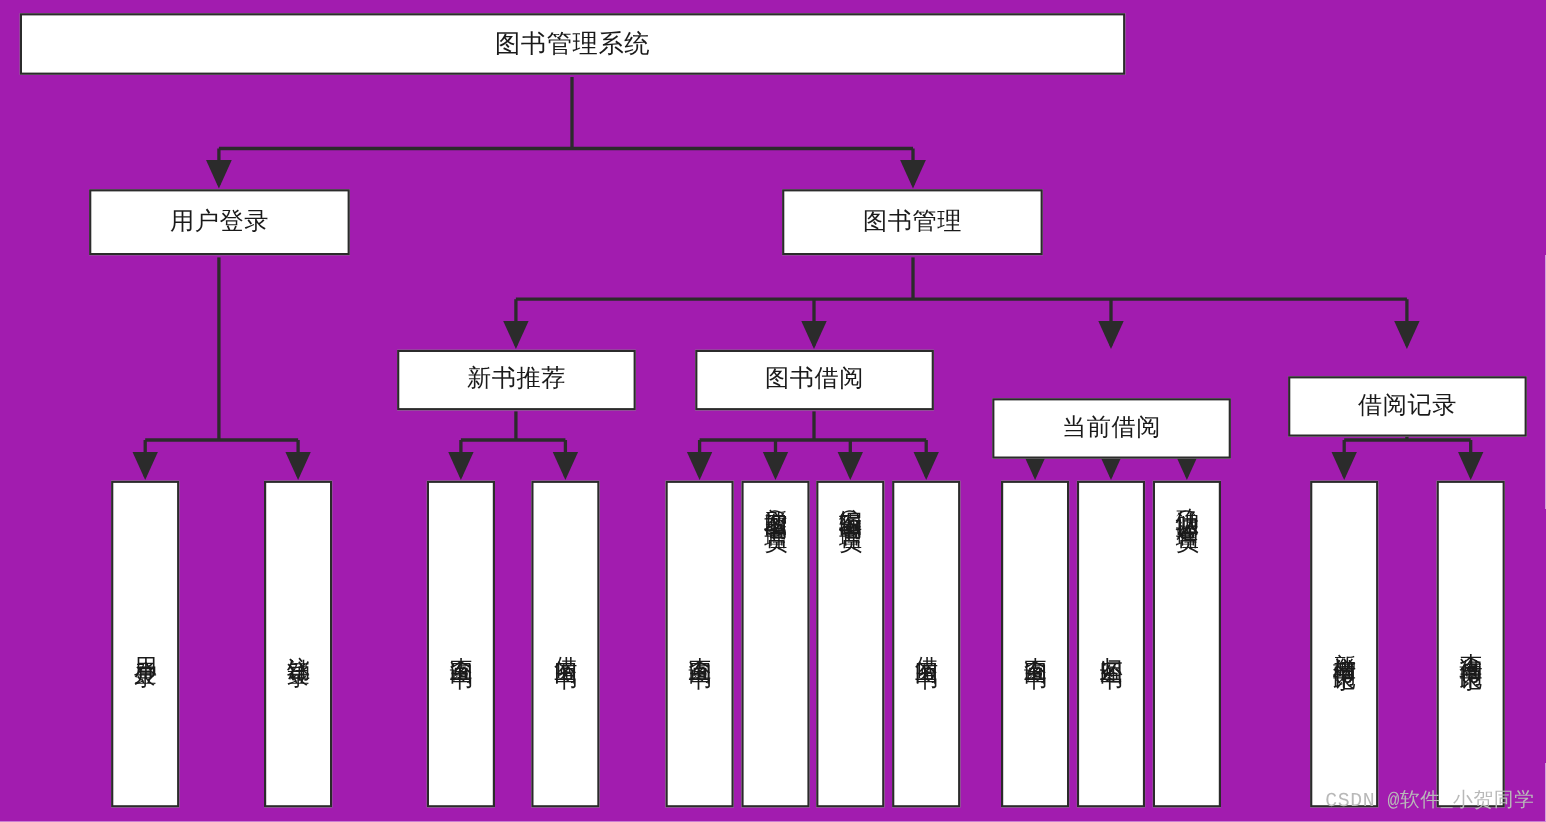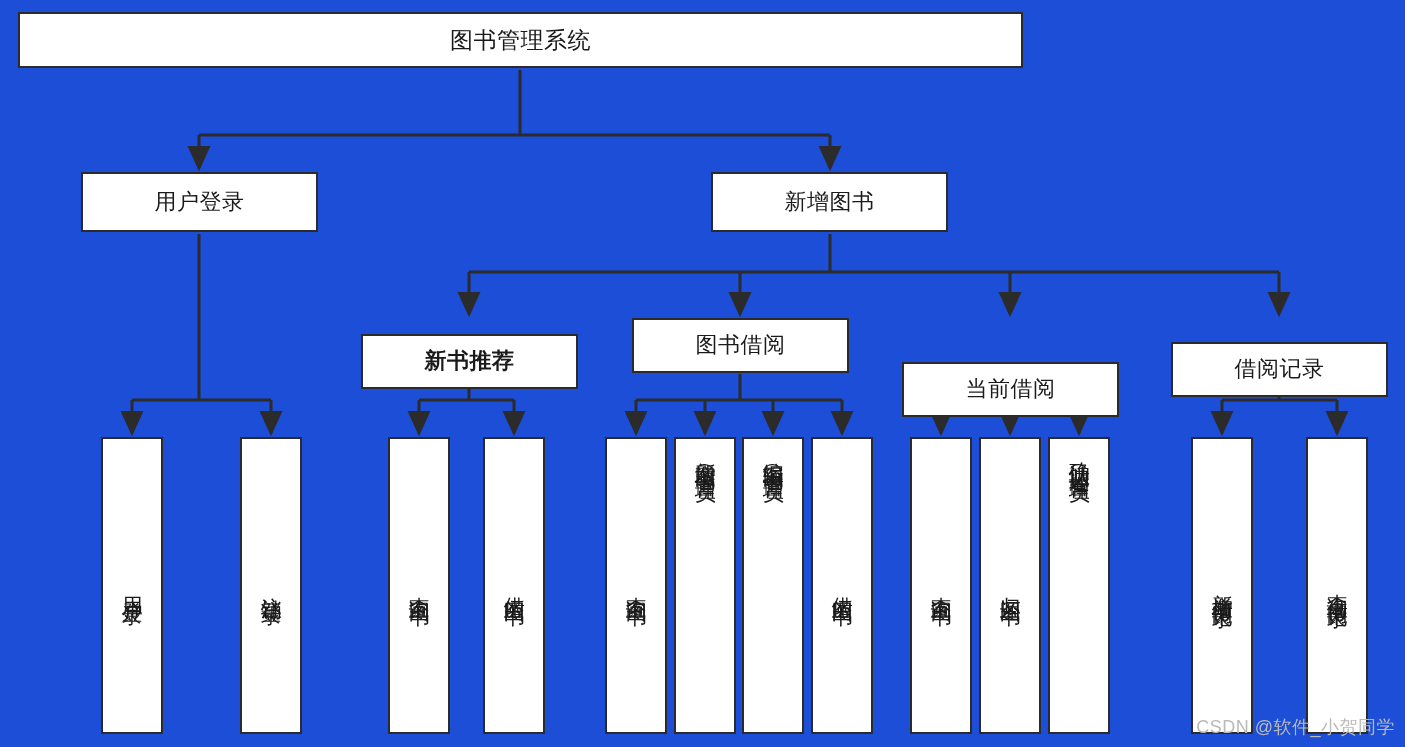--- a/index.html
+++ b/index.html
@@ -4,21 +4,21 @@
 <style>
   html, body {
     margin: 0;
     padding: 0;
     background: #ffffff;
   }
   #canvas {
     position: relative;
     width: 1405px;
     height: 747px;
-    background: #1d4ed8;
+    background: #a21caf;
     overflow: hidden;
     font-family: "DejaVu Sans", "Liberation Sans", sans-serif;
   }
   #connectors {
     position: absolute;
     left: 0;
     top: 0;
     width: 1405px;
     height: 747px;
     pointer-events: none;
@@ -66,21 +66,21 @@
   }
   .watermark {
     position: absolute;
     right: 10px;
     bottom: 8px;
     font-size: 18px;
     color: #b9b9b9;
     letter-spacing: 0.5px;
     z-index: 3;
     white-space: nowrap;
-    font-family: Liberation Sans, sans-serif;
+    font-family: Liberation Mono, monospace;
   }
 </style>
 </head>
 <body>
 
 <div id="canvas">
 
   <svg id="connectors" viewBox="0 0 1405 747" xmlns="http://www.w3.org/2000/svg">
     <defs>
       <marker id="arrow" markerWidth="9" markerHeight="9" refX="7.5" refY="4.5" orient="auto" markerUnits="strokeWidth">
@@ -138,24 +138,24 @@
 
   <div class="node root horizontal" style="left:18px; top:12px; width:1005px; height:56px;">
     <span class="node-label">图书管理系统</span>
   </div>
 
   <div class="node horizontal" style="left:81px; top:172px; width:237px; height:60px;">
     <span class="node-label">用户登录</span>
   </div>
 
   <div class="node horizontal" style="left:711px; top:172px; width:237px; height:60px;">
-    <span class="node-label">新增图书</span>
-  </div>
-
-  <div class="node horizontal" style="left:361px; top:334px; width:217px; height:55px;font-weight:bold;">
+    <span class="node-label">图书管理</span>
+  </div>
+
+  <div class="node horizontal" style="left:361px; top:318px; width:217px; height:55px;">
     <span class="node-label">新书推荐</span>
   </div>
 
   <div class="node horizontal" style="left:632px; top:318px; width:217px; height:55px;">
     <span class="node-label">图书借阅</span>
   </div>
 
   <div class="node horizontal" style="left:902px; top:318px; width:217px; height:55px;margin-top:44px;">
     <span class="node-label">当前借阅</span>
   </div>

